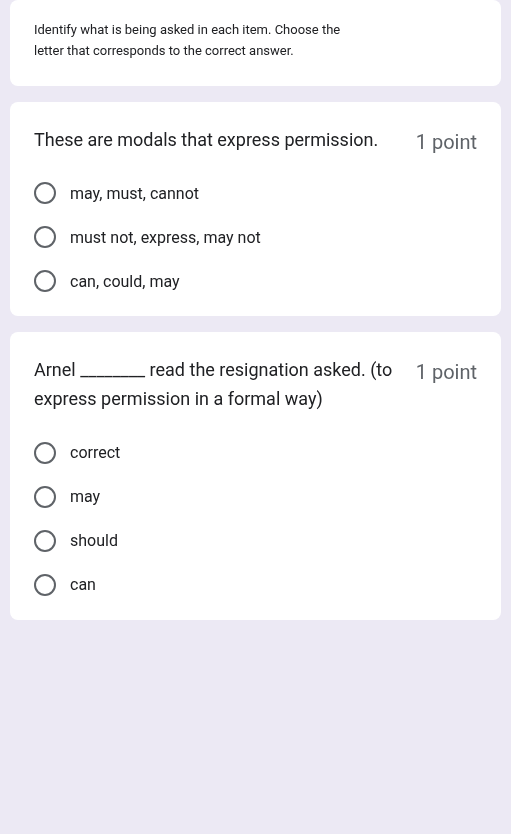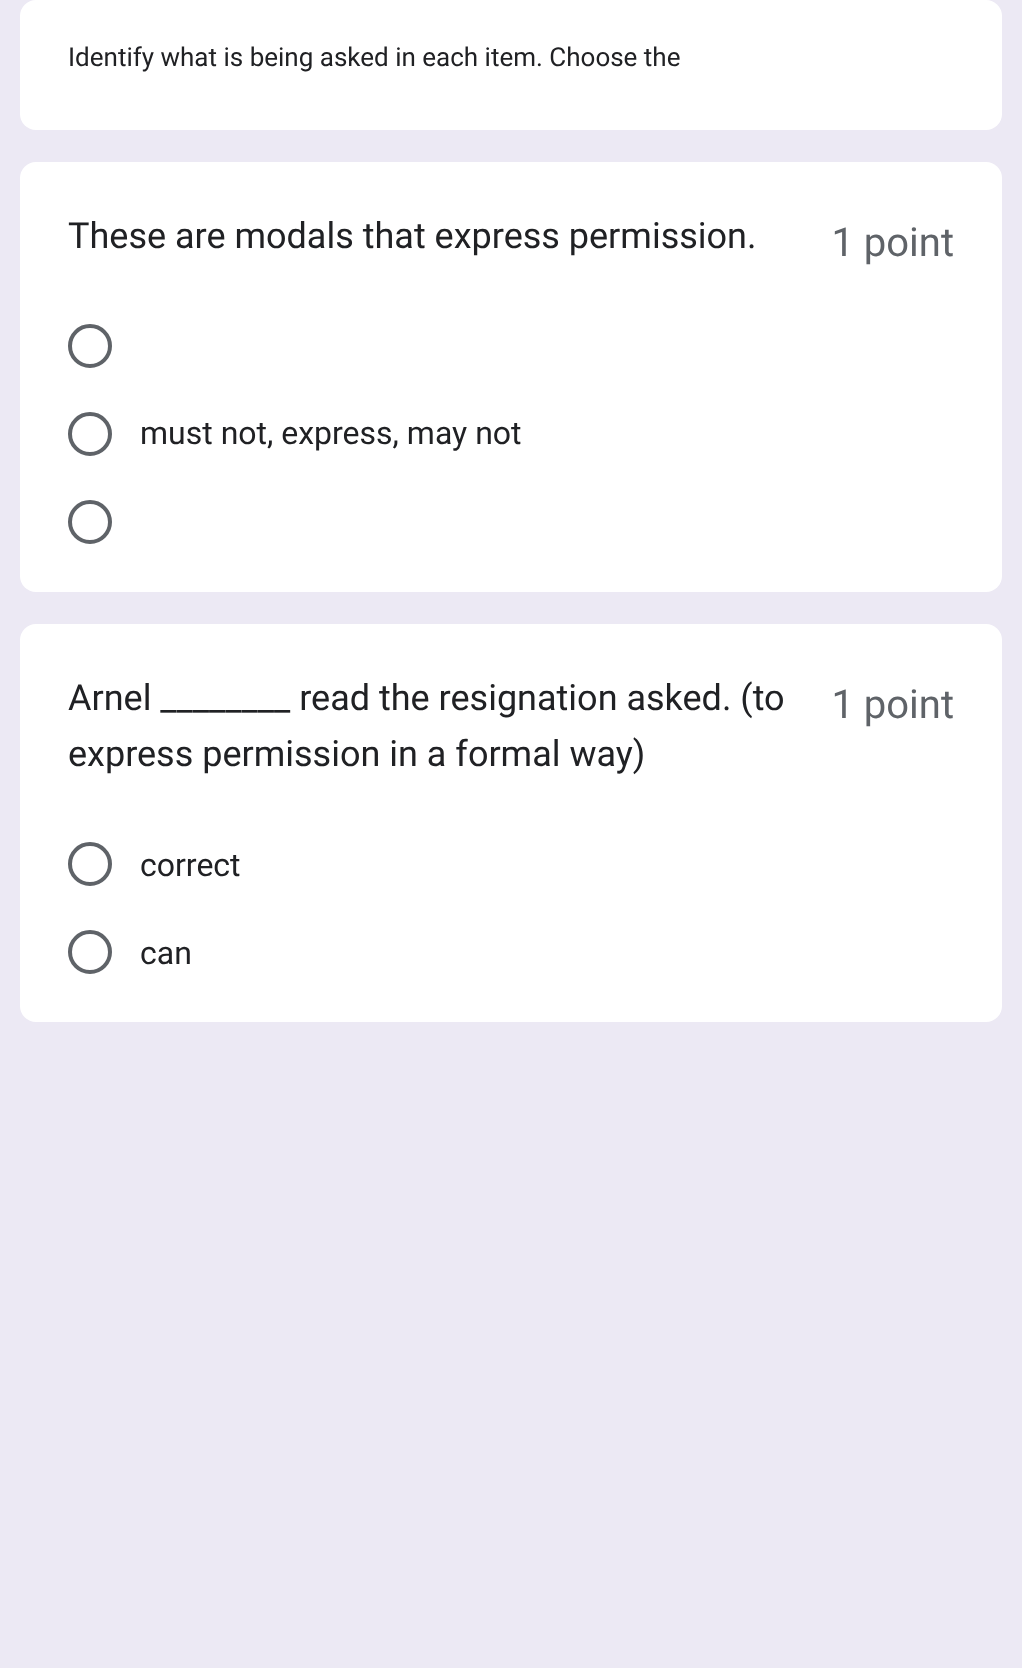--- a/index.html
+++ b/index.html
@@ -87,50 +87,61 @@
       font-size: 16px;
       color: #202124;
     }
   </style>
 </head>
 <body>
 
 <div class="card instructions">
   <div class="instructions-text">
     <span>Identify what is being asked in each item. Choose the</span><br>
+    <span>letter that corresponds to the correct answer.</span>
   </div>
 </div>
 
 <div class="card">
   <div class="question-header">
     <div class="question-text">These are modals that express permission.</div>
     <div class="points">1 point</div>
   </div>
   <div class="options">
     <div class="option">
       <div class="radio-circle"></div>
+      <div class="option-label">may, must, cannot</div>
     </div>
     <div class="option">
       <div class="radio-circle"></div>
       <div class="option-label">must not, express, may not</div>
     </div>
     <div class="option">
       <div class="radio-circle"></div>
+      <div class="option-label">can, could, may</div>
     </div>
   </div>
 </div>
 
 <div class="card">
   <div class="question-header">
     <div class="question-text">Arnel ________ read the resignation asked. (to express permission in a formal way)</div>
     <div class="points">1 point</div>
   </div>
   <div class="options">
     <div class="option">
       <div class="radio-circle"></div>
       <div class="option-label">correct</div>
     </div>
     <div class="option">
       <div class="radio-circle"></div>
+      <div class="option-label">may</div>
+    </div>
+    <div class="option">
+      <div class="radio-circle"></div>
+      <div class="option-label">should</div>
+    </div>
+    <div class="option">
+      <div class="radio-circle"></div>
       <div class="option-label">can</div>
     </div>
   </div>
 </div>
 
 </body></html>

